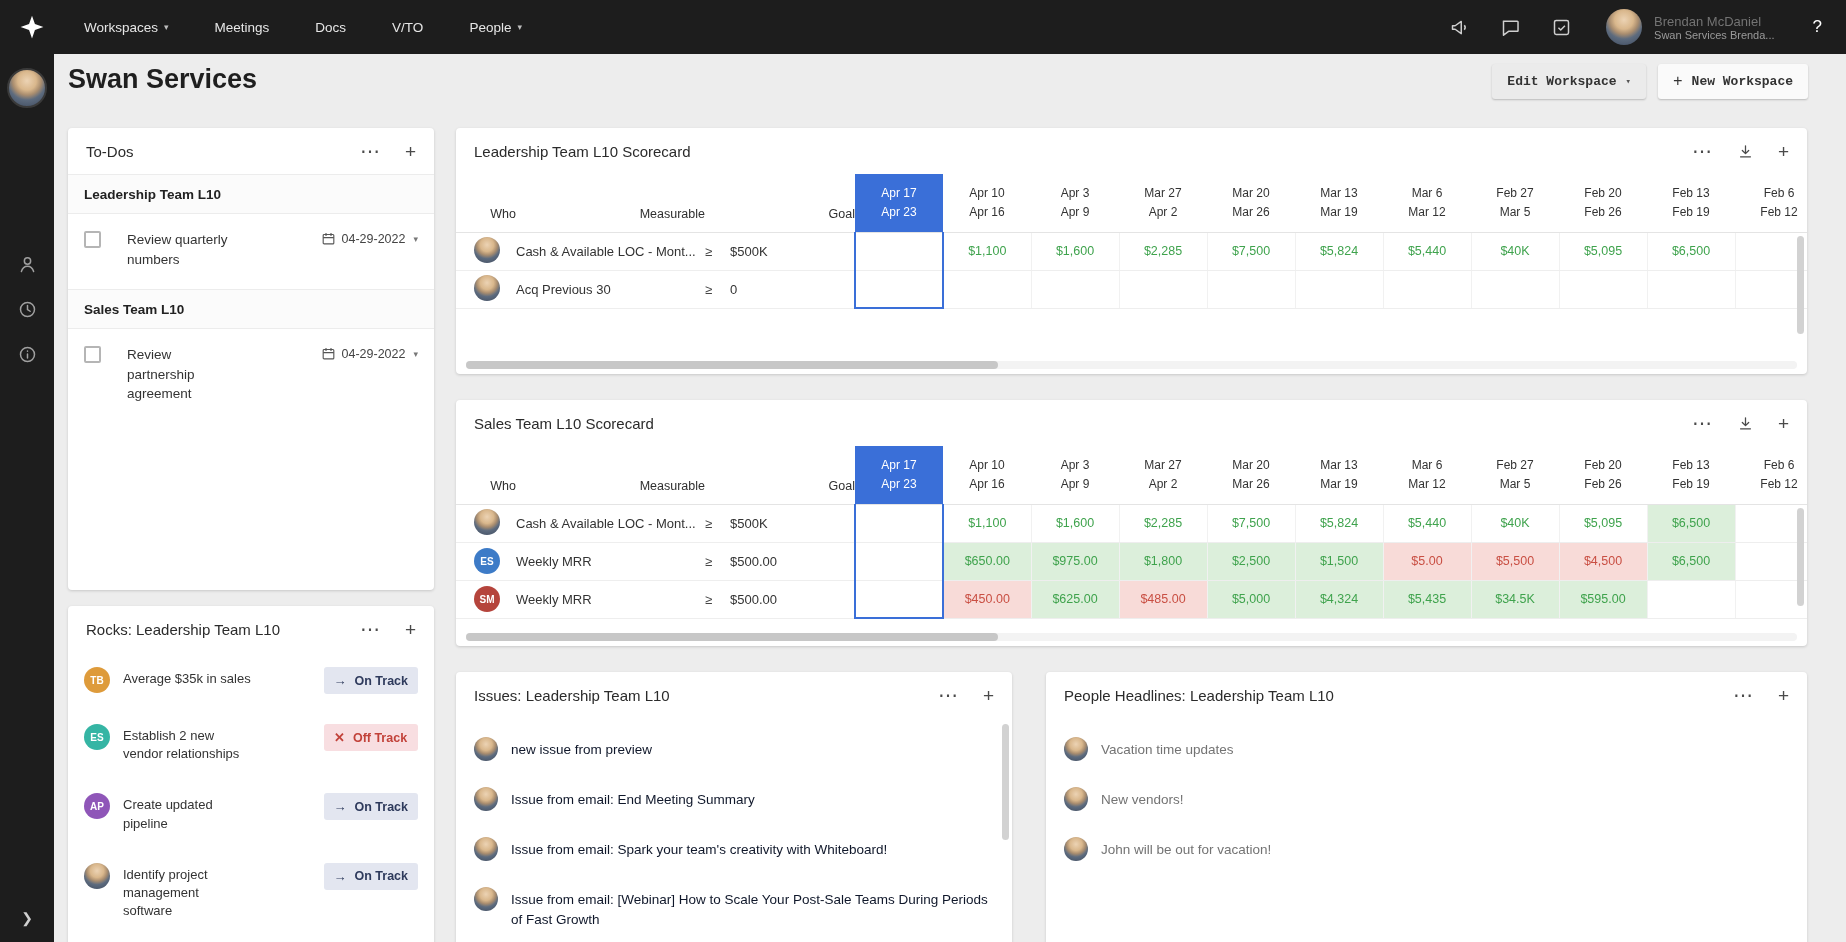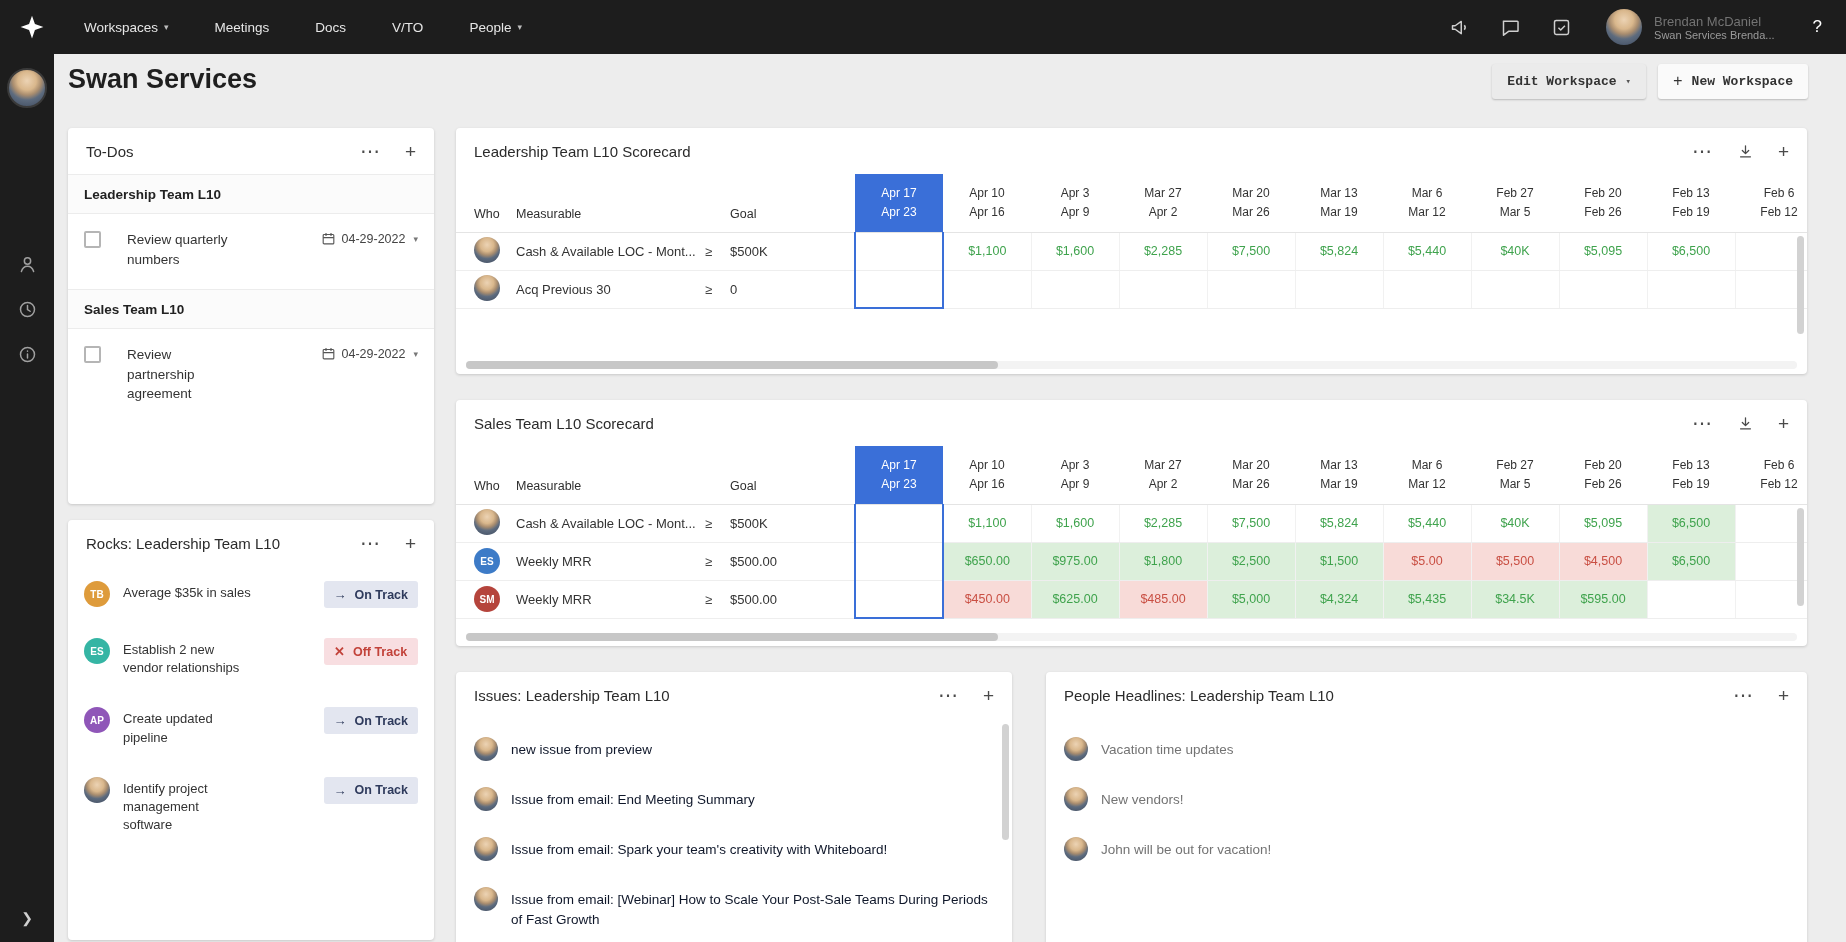--- a/index.html
+++ b/index.html
@@ -43,21 +43,21 @@
   .card-actions{margin-left:auto;display:flex;align-items:center;gap:24px;color:#4a4a4a}
   .icon-more{font-size:20px;letter-spacing:1px;cursor:pointer;line-height:1}
   .icon-plus{font-size:19px;cursor:pointer;line-height:1}
   .icon-btn{display:flex;cursor:pointer}
 
   
   .left-col{position:absolute;left:68px;top:128px;width:366px}
   .main-col{position:absolute;left:456px;top:128px;width:1351px}
 
   
-  .todos-card{height:376px}
+  .todos-card{height:462px}
   .todo-group-head{height:40px;display:flex;align-items:center;padding:0 16px;background:#fbfbfb;border-top:1px solid #ececec;border-bottom:1px solid #ececec;font-size:13.5px;font-weight:700;color:#222}
   .todo-row{display:flex;align-items:flex-start;gap:26px;padding:16px 16px 20px}
   .checkbox{width:17px;height:17px;border:2px solid #b5b5b5;border-radius:2px;background:#fff;flex:none;margin-top:1px;cursor:pointer}
   .todo-text{width:104px;font-size:13.5px;color:#333;line-height:1.45;cursor:pointer}
   .todo-date{margin-left:auto;display:flex;align-items:center;gap:6px;font-size:12.5px;color:#444;cursor:pointer;margin-top:1px}
   .todo-date .dcaret{font-size:9px;color:#777;margin-left:2px}
   .cal-icon{display:flex}
 
   
   .rocks-card{margin-top:16px;height:420px}
@@ -70,21 +70,21 @@
 
   
   .avatar{display:inline-flex;align-items:center;justify-content:center;border-radius:50%;color:#fff;font-weight:700;flex:none;overflow:hidden}
   .avatar.photo{background:radial-gradient(circle at 50% 30%,#ecd3b4 0%,#d9b78c 30%,#a98d6f 46%,#5d6b7e 62%,#3c485c 100%)}
 
   
   .scorecard-card{height:246px}
   .sales-card{margin-top:26px}
   .table-wrap{overflow:hidden;width:100%}
   table.scorecard-table{border-collapse:collapse;table-layout:fixed}
-  .scorecard-table th{height:58px;border-bottom:1px solid #e4e4e4;font-size:12.5px;font-weight:400;color:#2f2f2f;text-align:left;vertical-align:bottom;padding:0 0 11px 0}
+  .scorecard-table th{height:58px;border-bottom:1px solid #e4e4e4;font-size:12.5px;font-weight:400;color:#2f2f2f;text-align:right;vertical-align:bottom;padding:0 0 11px 0}
   .scorecard-table th.c-who{width:60px;padding-left:18px}
   .scorecard-table th.c-meas{width:189px}
   .scorecard-table th.c-op{width:25px}
   .scorecard-table th.c-goal{width:125px}
   .scorecard-table th.c-date{width:88px;text-align:center;vertical-align:middle;padding:0}
   .date-head{display:flex;flex-direction:column;align-items:center;gap:4px;font-size:12px;color:#333;line-height:1.25}
   th.cur-head{background:#3a6fd8}
   th.cur-head .date-head div{color:#fff}
   .scorecard-table td{height:38px;border-bottom:1px solid #eeeeee;font-size:13px;color:#333;padding:0}
   .scorecard-table td.c-who{padding-left:18px}

